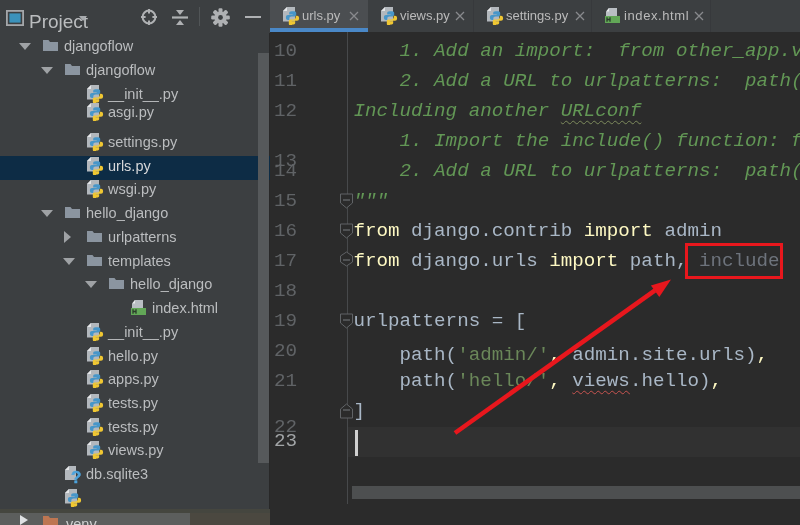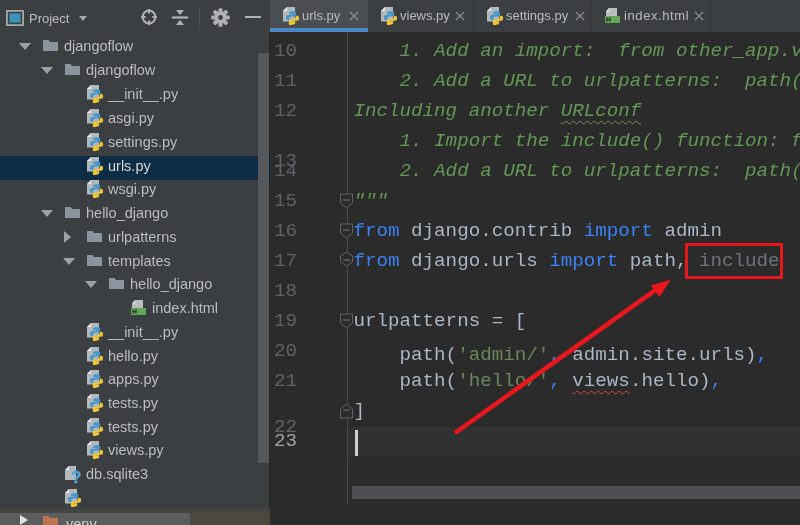--- a/index.html
+++ b/index.html
@@ -1,19 +1,19 @@
 <!DOCTYPE html>
 <html><head><meta charset="utf-8"><style>
 *{margin:0;padding:0;box-sizing:border-box}
 html,body{width:800px;height:525px;overflow:hidden}
 body{background:#2b2b2b;font-family:"Liberation Sans",sans-serif;position:relative}
 .abs{position:absolute}
 .code{font-family:"Liberation Mono",monospace;font-size:19.2px;line-height:30px;white-space:pre;color:#a9b7c6}
 .doc{color:#629755;font-style:italic}
-.kw{color:#3b82f6}
+.kw{color:#fef9c3}
 .str{color:#6a8759}
 .gray{color:#6d737c}
 .lnum{font-family:"Liberation Mono",monospace;font-size:19.2px;line-height:30px;color:#606366;text-align:right;position:absolute;width:26px;left:271px}
 .trow{position:absolute;height:24px;line-height:24px;font-size:14.5px;color:#bbbdbf;white-space:nowrap}
 .arrow-down{width:0;height:0;border-left:6px solid transparent;border-right:6px solid transparent;border-top:7px solid #9fa2a5;position:absolute;top:9px}
 .arrow-right{width:0;height:0;border-top:6px solid transparent;border-bottom:6px solid transparent;border-left:7px solid #9fa2a5;position:absolute;top:6px}
 .tab{position:absolute;top:0;height:32px;color:#bbbbbb;font-size:13px}
 </style></head><body>
 
 <div class="abs" style="left:270px;top:0;width:530px;height:525px;background:#2b2b2b"></div>
@@ -131,21 +131,21 @@
     </svg>
   </div>
 
 <div class="abs" style="left:0;top:0;width:270px;height:525px;background:#3c3f41;border-right:1px solid #282828"></div>
 
 <div class="abs" style="left:0;top:0;width:270px;height:33px;background:#3c3f41">
   <svg class="abs" style="left:6px;top:10px" width="18" height="16" viewBox="0 0 18 16">
       <rect x="0.9" y="0.9" width="16.2" height="14.2" fill="none" stroke="#a4a7aa" stroke-width="1.8"></rect>
       <rect x="3.4" y="3.4" width="11.2" height="9.2" fill="#3b92bb"></rect>
     </svg>
-  <div class="abs" style="left:29px;top:10.5px;font-size:13px;color:#bbbdbf">Project</div>
+  <div class="abs" style="left:29px;top:10.5px;font-size:19px;color:#bbbdbf">Project</div>
   <div class="abs" style="left:78.5px;top:16px;width:0;height:0;border-left:4.6px solid transparent;border-right:4.6px solid transparent;border-top:5.8px solid #a7aaad"></div>
 
   <svg class="abs" style="left:140px;top:8px" width="18" height="18" viewBox="0 0 18 18">
     <circle cx="9" cy="9" r="6.4" fill="none" stroke="#afb1b3" stroke-width="2"></circle>
     <line x1="9" y1="1" x2="9" y2="5.6" stroke="#afb1b3" stroke-width="2"></line>
     <line x1="9" y1="12.4" x2="9" y2="17" stroke="#afb1b3" stroke-width="2"></line>
     <line x1="1" y1="9" x2="5.6" y2="9" stroke="#afb1b3" stroke-width="2"></line>
     <line x1="12.4" y1="9" x2="17" y2="9" stroke="#afb1b3" stroke-width="2"></line>
   </svg>
 
@@ -194,21 +194,21 @@
     </div>
     <div class="trow" style="left:0;top:82px;width:270px;">
       <svg class="abs" style="left:85px;top:2px" width="19" height="19" viewBox="0 0 19 19">
 <path d="M6 1 H14 V15.5 H2 V5 Z" fill="#b3b8bd"></path>
 <path d="M6 1 L2 5 H6 Z" fill="#e4e6e8"></path>
 <path d="M10.8 5.2 c-2.2 0 -2.6 1.0 -2.6 1.9 v1.4 h3.5 v.6 H7.0 c-1.3 0 -2.1 .8 -2.1 2.5 0 1.7 .8 2.5 2.1 2.5 h1.3 v-1.6 c0 -1.2 .9 -2.1 2.2 -2.1 h2.9 c1 0 1.8 -.8 1.8 -1.8 V7 c0 -1 -.9 -1.8 -1.9 -1.8 z" fill="#4796c9"></path>
 <path d="M11.6 18.6 c2.2 0 2.6 -1 2.6 -1.9 v-1.4 h-3.5 v-.6 h5.3 c1.3 0 2.1 -.8 2.1 -2.5 0 -1.7 -.8 -2.5 -2.1 -2.5 h-1.3 v1.6 c0 1.2 -.9 2.1 -2.2 2.1 H9.6 c-1 0 -1.8 .8 -1.8 1.8 v2.6 c0 1 .9 1.8 1.9 1.8 z" fill="#f0c732"></path>
 </svg>
       <div class="abs" style="left:108px;top:0">__init__.py</div>
     </div>
-    <div class="trow" style="left:0;top:106px;width:270px;">
+    <div class="trow" style="left:0;top:100px;width:270px;">
       <svg class="abs" style="left:85px;top:2px" width="19" height="19" viewBox="0 0 19 19">
 <path d="M6 1 H14 V15.5 H2 V5 Z" fill="#b3b8bd"></path>
 <path d="M6 1 L2 5 H6 Z" fill="#e4e6e8"></path>
 <path d="M10.8 5.2 c-2.2 0 -2.6 1.0 -2.6 1.9 v1.4 h3.5 v.6 H7.0 c-1.3 0 -2.1 .8 -2.1 2.5 0 1.7 .8 2.5 2.1 2.5 h1.3 v-1.6 c0 -1.2 .9 -2.1 2.2 -2.1 h2.9 c1 0 1.8 -.8 1.8 -1.8 V7 c0 -1 -.9 -1.8 -1.9 -1.8 z" fill="#4796c9"></path>
 <path d="M11.6 18.6 c2.2 0 2.6 -1 2.6 -1.9 v-1.4 h-3.5 v-.6 h5.3 c1.3 0 2.1 -.8 2.1 -2.5 0 -1.7 -.8 -2.5 -2.1 -2.5 h-1.3 v1.6 c0 1.2 -.9 2.1 -2.2 2.1 H9.6 c-1 0 -1.8 .8 -1.8 1.8 v2.6 c0 1 .9 1.8 1.9 1.8 z" fill="#f0c732"></path>
 </svg>
       <div class="abs" style="left:108px;top:0">asgi.py</div>
     </div>
     <div class="trow" style="left:0;top:130px;width:270px;">
       <svg class="abs" style="left:85px;top:2px" width="19" height="19" viewBox="0 0 19 19">

